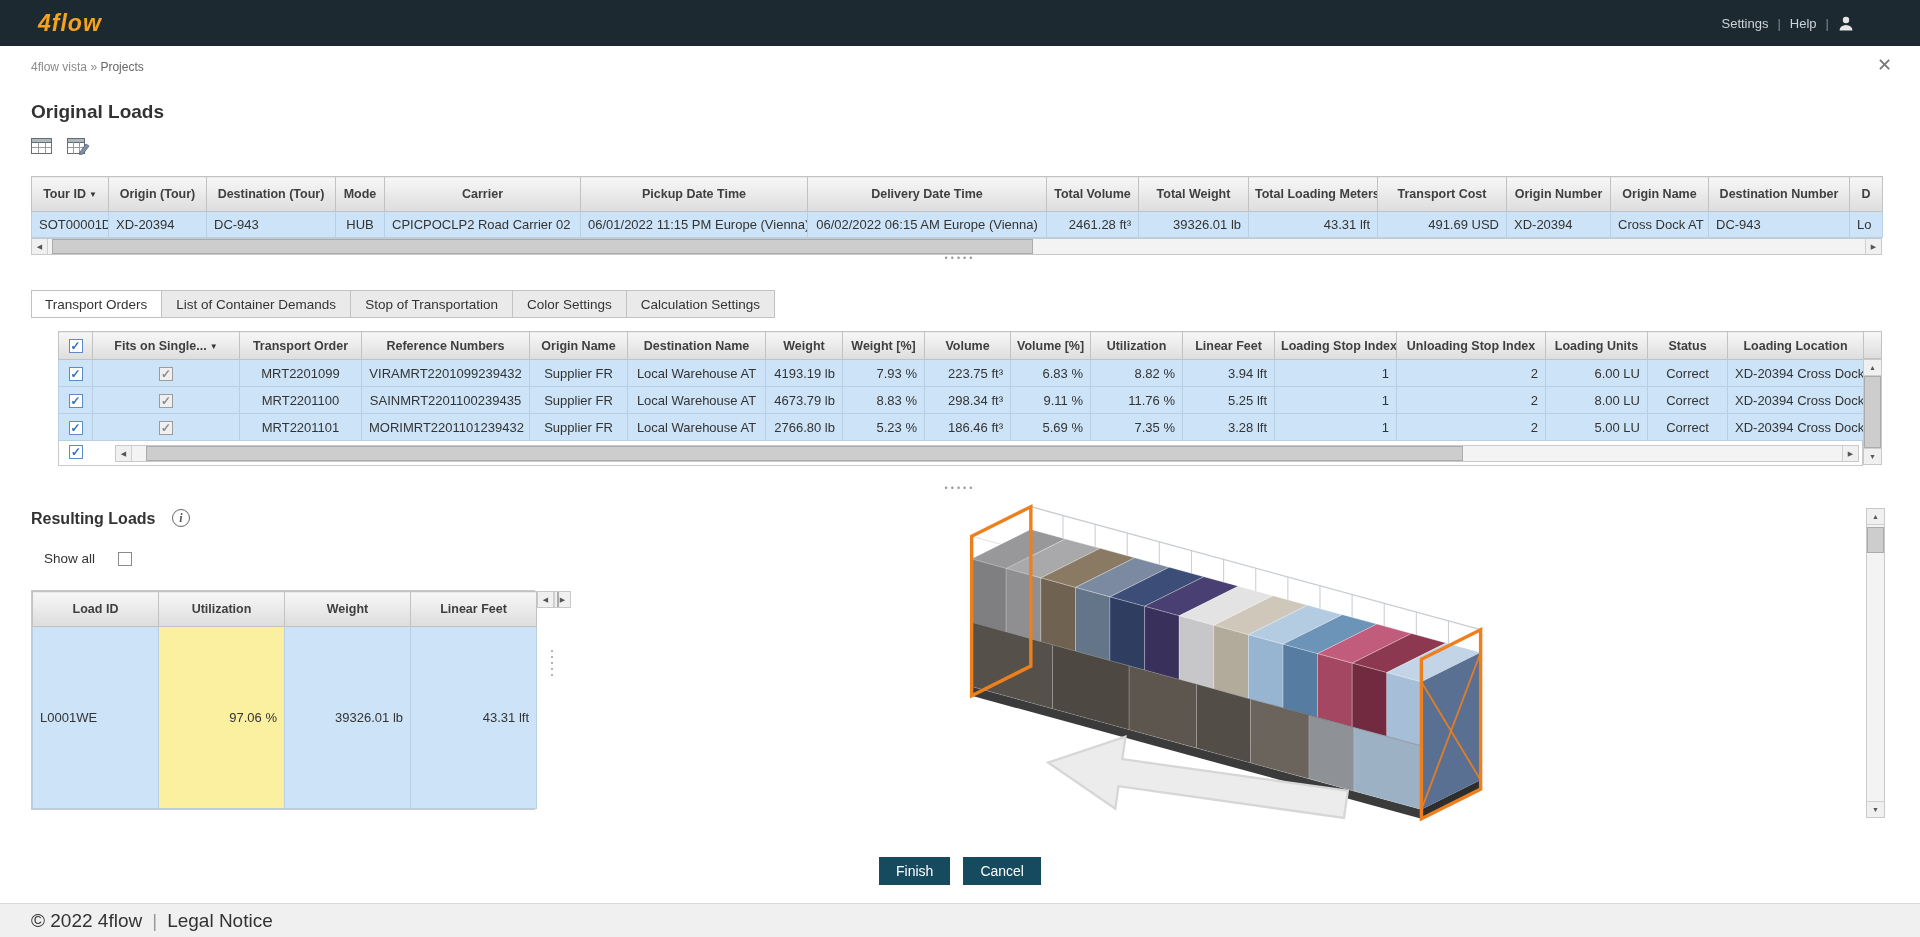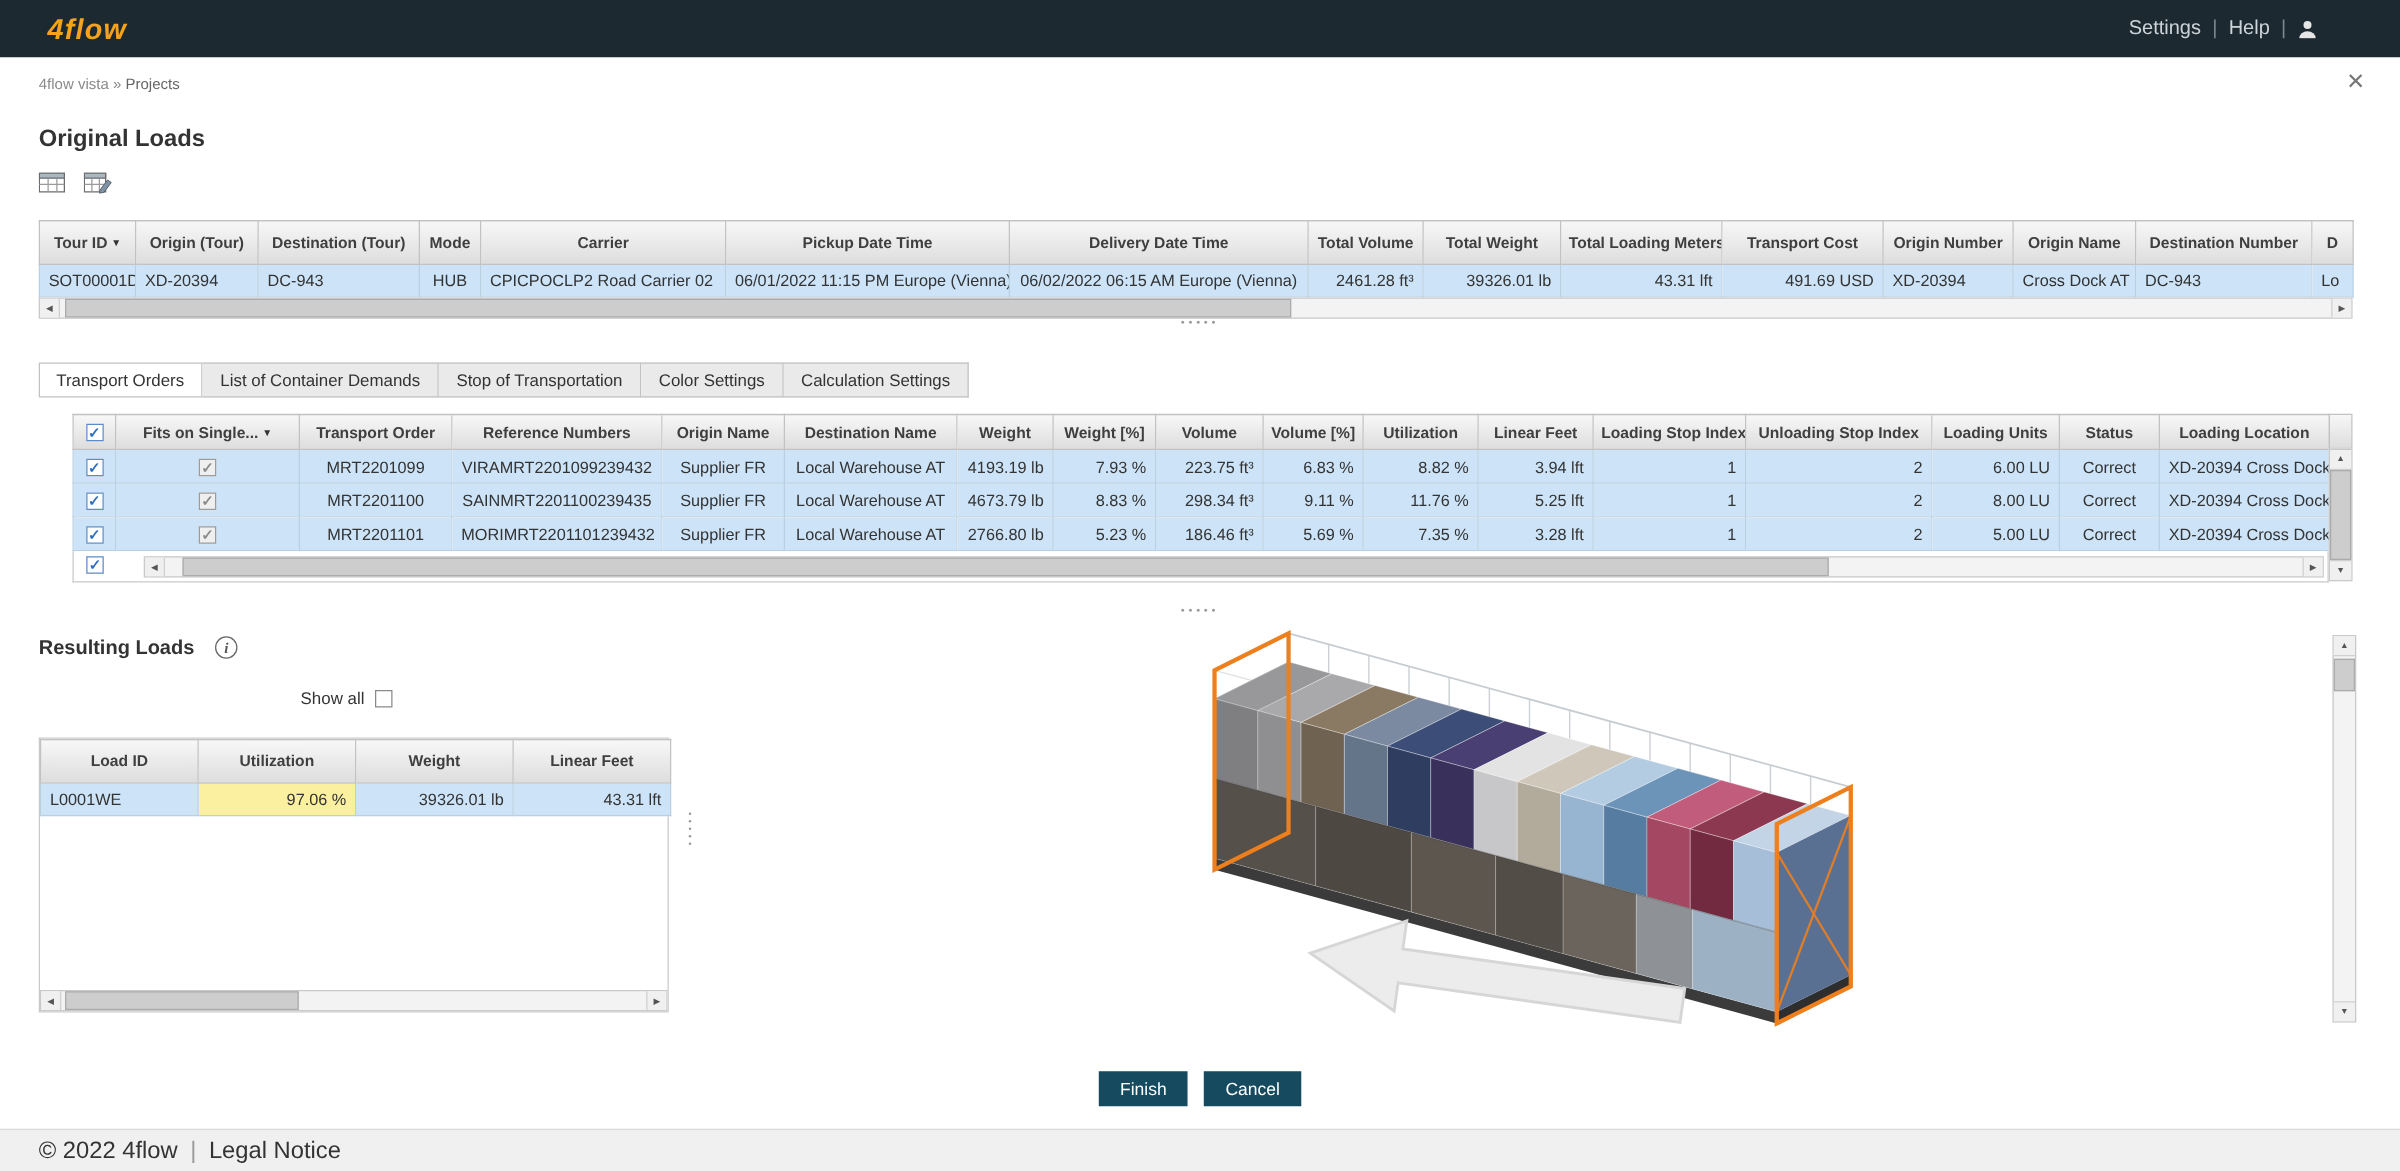--- a/index.html
+++ b/index.html
@@ -3,21 +3,21 @@
 <meta charset="utf-8">
 <style>
   * { margin:0; padding:0; box-sizing:border-box; }
   html,body { width:1920px; height:937px; font-family:"Liberation Sans",sans-serif; background:#fff; position:relative; overflow:hidden; }
 
   
   #navbar { position:absolute; top:0; left:0; width:1920px; height:46px; background:#1c2930; display:flex; align-items:center; color:#fff; }
   #logo { margin-left:38px; font-size:23px; font-weight:bold; font-style:italic; letter-spacing:1px; color:#f6a21c; }
   #nav-items { display:flex; gap:46px; margin-left:48px; font-size:15px; }
   #nav-items span { cursor:pointer; white-space:nowrap; }
-  #nav-right { margin-left:auto; margin-right:66px; display:flex; align-items:center; gap:9px; font-size:16px; color:#cdd4d9; }
+  #nav-right { margin-left:auto; margin-right:66px; display:flex; align-items:center; gap:9px; font-size:13px; color:#cdd4d9; }
   #nav-right .sep { color:#7d878d; }
 
   
   #breadcrumb-bar { position:absolute; top:46px; left:0; width:1920px; height:42px; background:#fff; }
   #breadcrumb { position:absolute; left:31px; top:14px; font-size:12px; color:#8a8a8a; }
   #breadcrumb .crumb-current { color:#666; }
   #close-panel { position:absolute; right:28px; top:10px; font-size:18px; color:#777; cursor:pointer; line-height:1; }
 
   
   #ol-title { position:absolute; left:31px; top:101px; font-size:19px; font-weight:bold; color:#333; }
@@ -77,22 +77,22 @@
   #tblOrders td:nth-child(16) { text-align:center; }
   #t2-strip { position:relative; height:25px; background:#fff; border:1px solid #c9c9c9; border-top:none; }
   #t2-strip .cb { position:absolute; left:10px; top:4px; }
   #t2-hscroll { position:absolute; left:56px; right:3px; bottom:3px; }
   #t2-vscroll { position:absolute; right:0; top:28px; height:106px; }
   #t2-vcap { position:absolute; right:0; top:0; width:19px; height:28px; background:linear-gradient(#f7f7f7,#dddddd); border:1px solid #c2c2c2; }
 
   
   #rl-title { position:absolute; left:31px; top:510px; font-size:16px; font-weight:bold; color:#333; }
   #rl-info { position:absolute; left:172px; top:509px; width:18px; height:18px; border:1px solid #666; border-radius:50%; color:#555; font-family:"Liberation Serif",serif; font-style:italic; font-weight:bold; font-size:12px; display:flex; align-items:center; justify-content:center; cursor:pointer; }
-  #showall { position:absolute; left:25px; top:551px; width:504px; display:flex; justify-content:center; align-items:center; gap:8px; font-size:13.5px; color:#333; }
-  #result-wrap { position:absolute; left:31px; top:590px; width:504px; height:220px; border:1px solid #c9c9c9; display:flex; flex-direction:column; }
+  #showall { position:absolute; left:44px; top:551px; width:504px; display:flex; justify-content:flex-start; align-items:center; gap:23px; font-size:13.5px; color:#333; }
+  #result-wrap { position:absolute; left:31px; top:590px; width:504px; height:220px; border:1px solid #c9c9c9; display:flex; flex-direction:row; }
   #result-body { flex:1; }
   #tblResult td:nth-child(n+2) { text-align:right; }
   td.cell-util { background:#fbf0a0 !important; }
 
   
   #viz { position:absolute; left:945px; top:501px; width:593px; height:353px; }
   #main-vscroll { position:absolute; left:1866px; top:508px; height:310px; }
 
   
   #action-buttons { position:absolute; top:857px; left:50%; transform:translateX(-50%); display:flex; gap:13px; }

